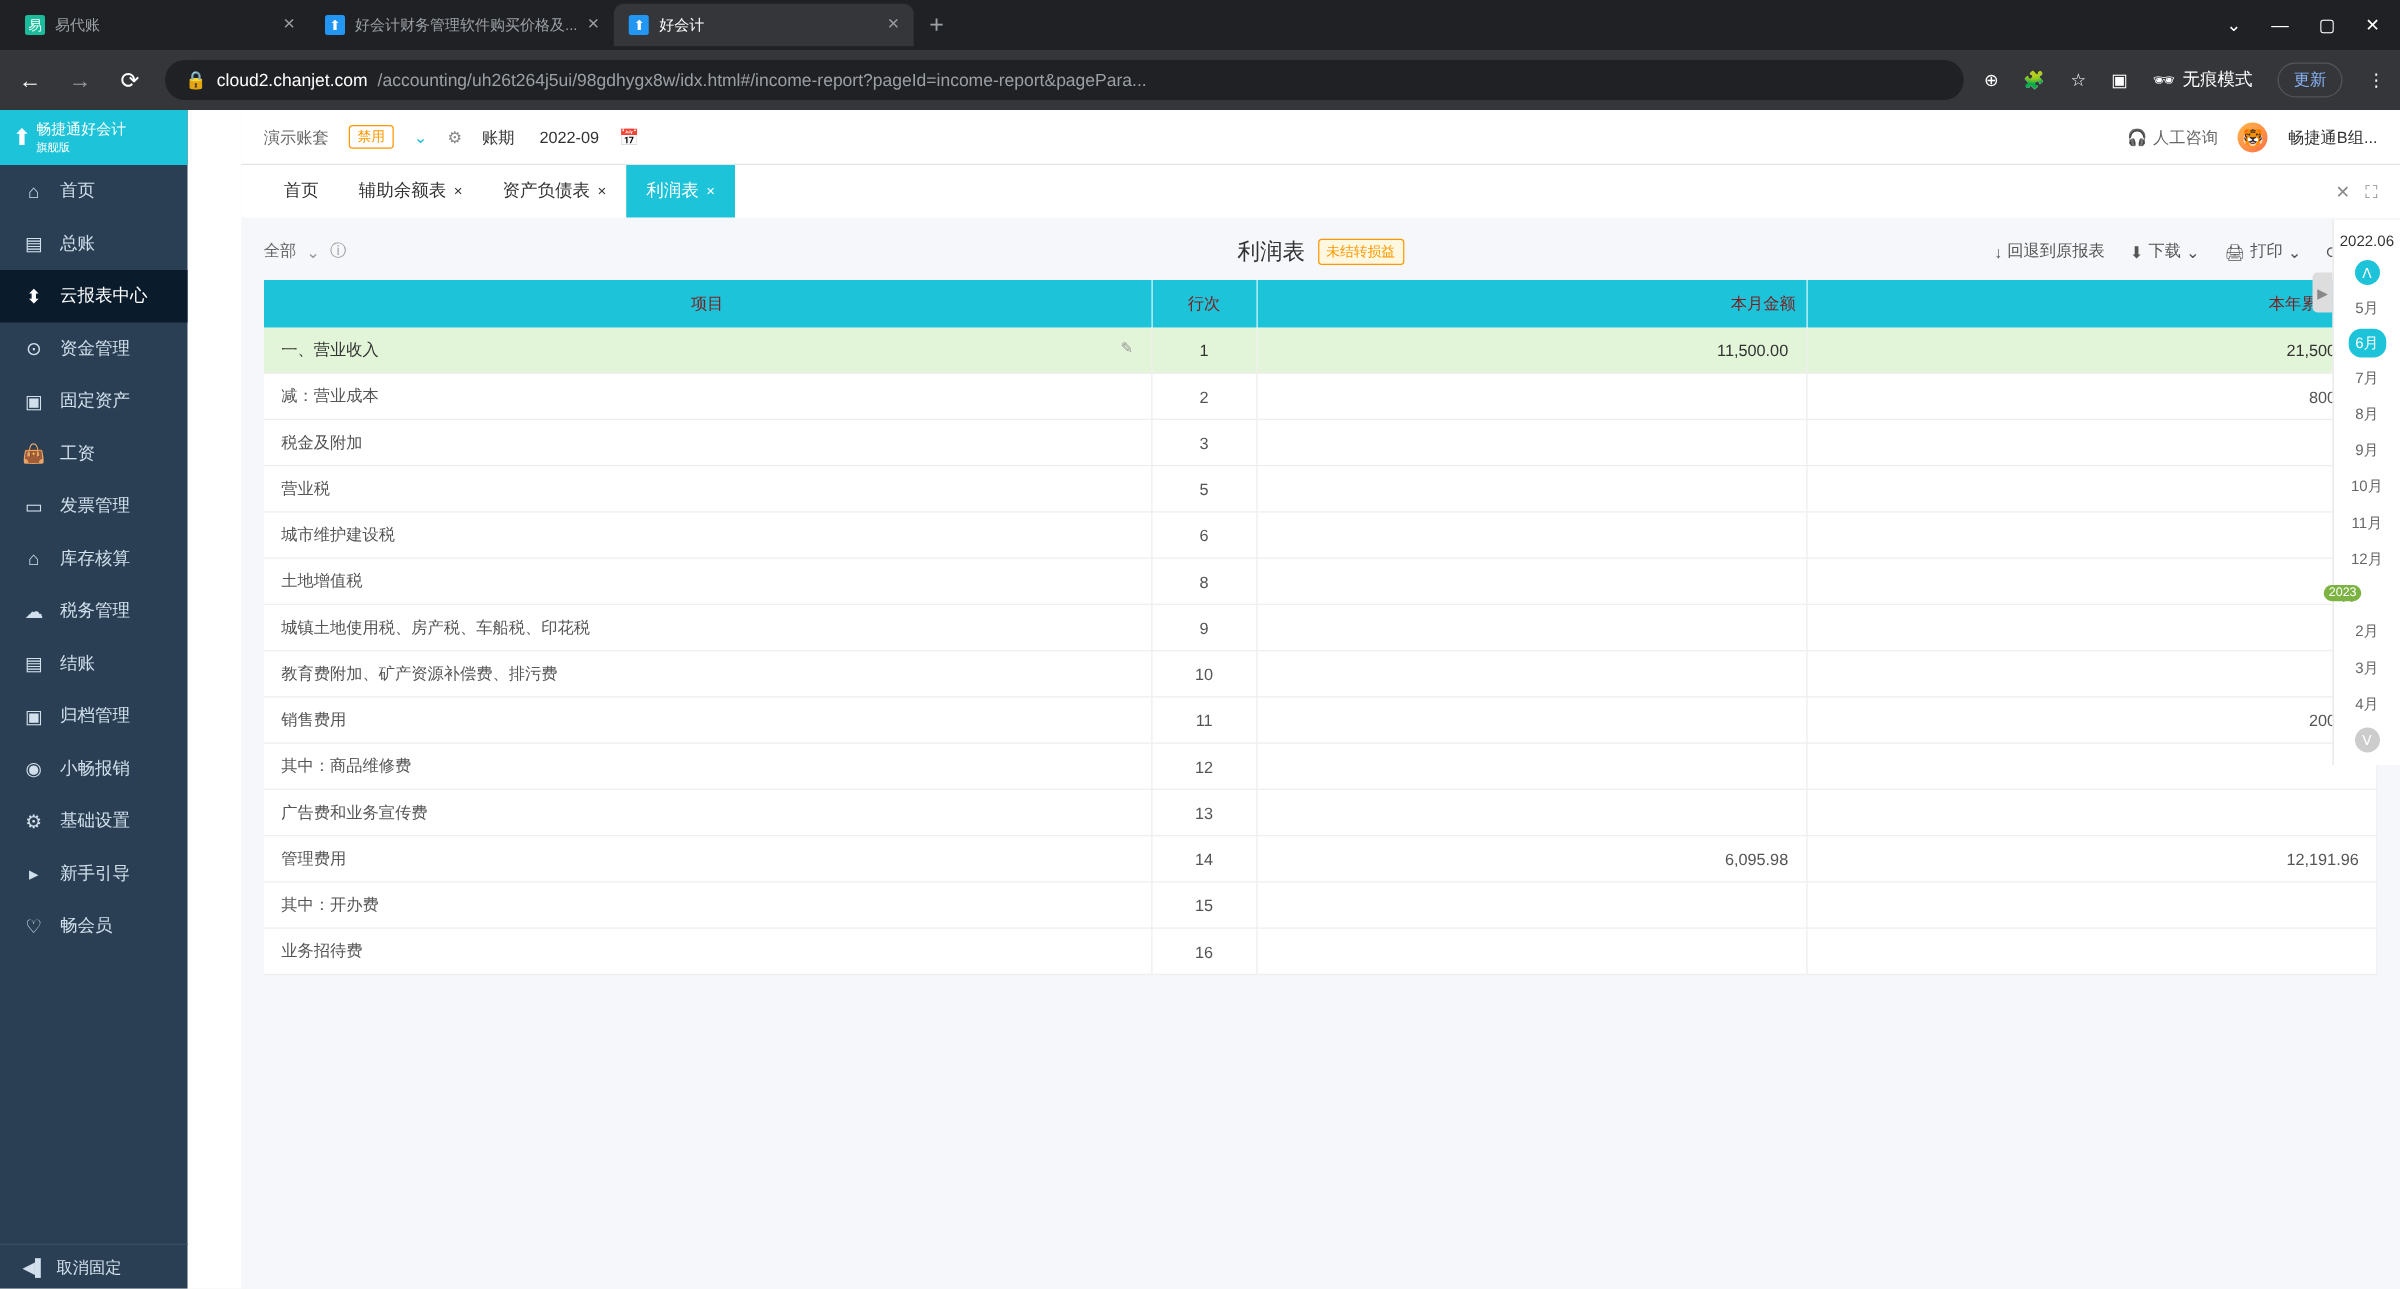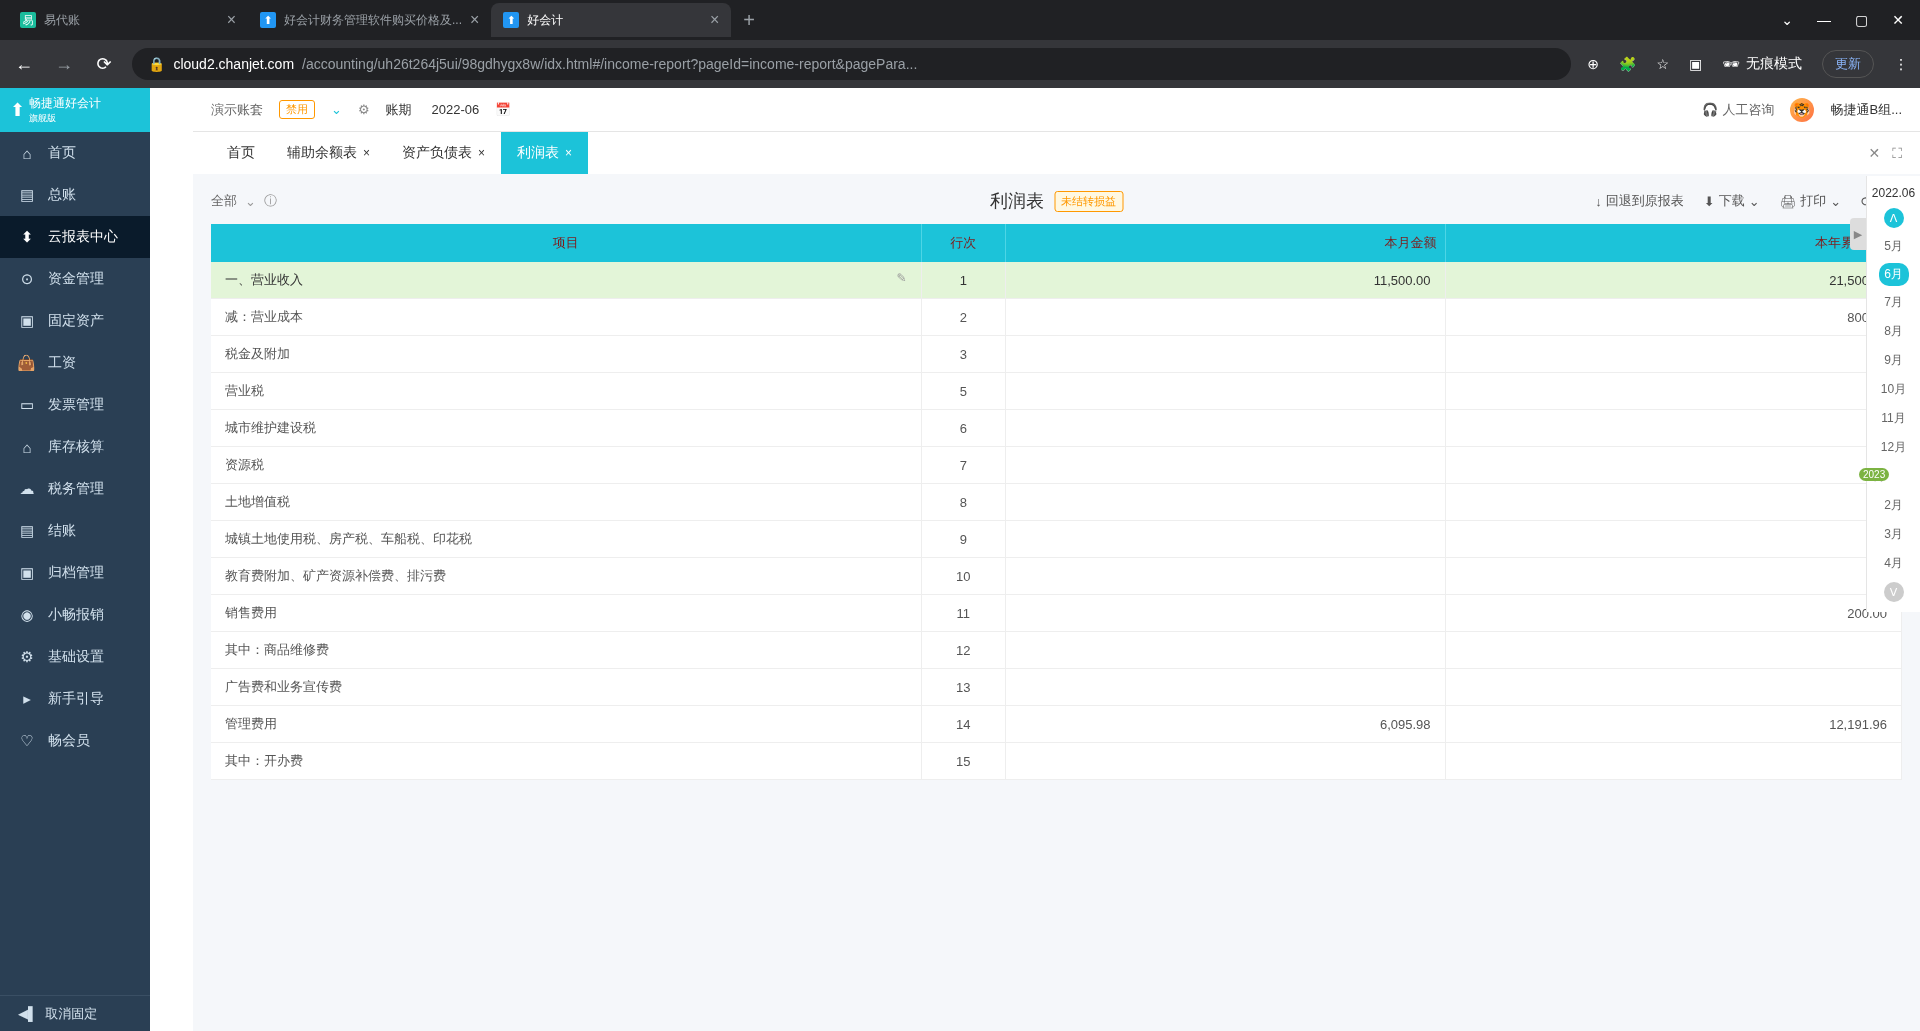--- a/index.html
+++ b/index.html
@@ -226,21 +226,21 @@
   </div>
 
   <div class="main">
 
     <div class="top-bar">
       <span class="account-name">演示账套</span>
       <span class="badge-disabled">禁用</span>
       <span class="dropdown-caret">⌄</span>
       <span class="gear-small">⚙</span>
       <span class="period-label">账期</span>
-      <span class="period-val">2022-06</span>
+      <span class="period-val">2022-09</span>
       <span class="cal-icon">📅</span>
       <div class="top-right">
         <span class="support-link">
           <span>🎧</span>
           <span>人工咨询</span>
         </span>
         <span class="avatar">🐯</span>
         <span style="font-size:13px;color:#333">畅捷通B组...</span>
       </div>
     </div>
@@ -337,26 +337,20 @@
                 <td class="col-month"></td>
                 <td class="col-year"></td>
               </tr>
               <tr>
                 <td class="col-item">城市维护建设税</td>
                 <td class="col-row">6</td>
                 <td class="col-month"></td>
                 <td class="col-year"></td>
               </tr>
               <tr>
-                <td class="col-item">资源税</td>
-                <td class="col-row">7</td>
-                <td class="col-month"></td>
-                <td class="col-year"></td>
-              </tr>
-              <tr>
                 <td class="col-item">土地增值税</td>
                 <td class="col-row">8</td>
                 <td class="col-month"></td>
                 <td class="col-year"></td>
               </tr>
               <tr>
                 <td class="col-item">城镇土地使用税、房产税、车船税、印花税</td>
                 <td class="col-row">9</td>
                 <td class="col-month"></td>
                 <td class="col-year"></td>
@@ -387,20 +381,26 @@
               </tr>
               <tr>
                 <td class="col-item">管理费用</td>
                 <td class="col-row">14</td>
                 <td class="col-month">6,095.98</td>
                 <td class="col-year">12,191.96</td>
               </tr>
               <tr>
                 <td class="col-item">其中：开办费</td>
                 <td class="col-row">15</td>
+                <td class="col-month"></td>
+                <td class="col-year"></td>
+              </tr>
+              <tr>
+                <td class="col-item">业务招待费</td>
+                <td class="col-row">16</td>
                 <td class="col-month"></td>
                 <td class="col-year"></td>
               </tr>
             </tbody>
         </table>
       </div>
     </div>
 
     <div class="expand-handle">▶</div>
 

